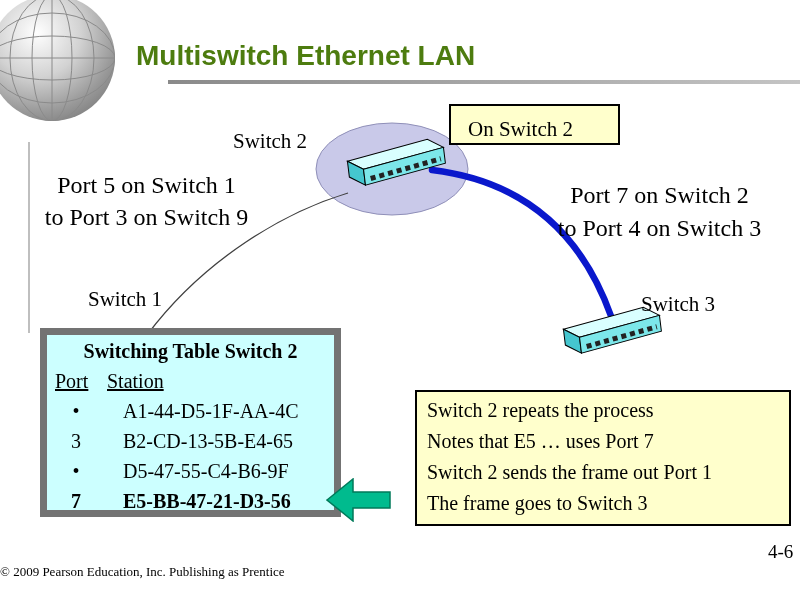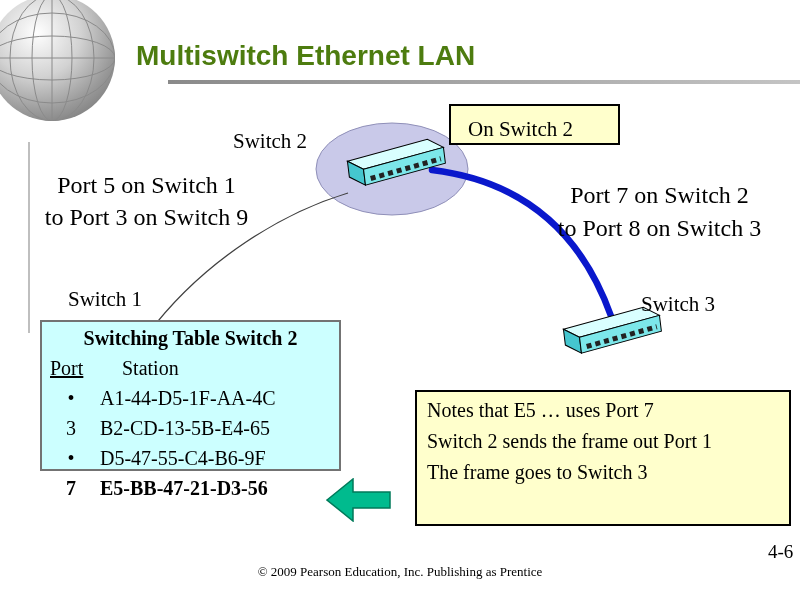--- a/index.html
+++ b/index.html
@@ -24,44 +24,44 @@
   .lbl2 { font-size:24px; text-align:center; line-height:32px; }
 
   .on-switch2-box {
     left:449px; top:104px; width:171px; height:41px;
     background:#ffffcc; border:2px solid #000;
     font-size:21px; line-height:46px; padding-left:17px;
     white-space:nowrap;
   }
 
   .stable {
-    left:40px; top:320px; width:301px; height:151px;
-    background:#ccffff; border:2px solid #737373;
+    left:40px; top:328px; width:301px; height:189px;
+    background:#ccffff; border:7px solid #737373;
     font-size:20px;
   }
   .stable-title { font-weight:bold; text-align:center; line-height:29px; padding-top:2px; }
   .stable-header { display:flex; line-height:30px; }
   .stable-header .col-port { margin-left:8px; width:52px; text-decoration:underline; }
-  .stable-header .col-station { margin-left:20px; }
+  .stable-header .col-station { text-decoration:underline; }
   .srow { display:flex; line-height:30px; }
   .srow .port { width:58px; text-align:center; }
-  .srow .station { }
+  .srow .station { margin-left:18px; }
   .srow.bold { font-weight:bold; }
 
   .note-box {
     left:415px; top:390px; width:376px; height:136px;
     background:#ffffcc; border:2px solid #000;
     font-size:20px; line-height:31px; padding:3px 10px;
     overflow:hidden;
   }
   .note-box div { white-space:nowrap; }
 
   .page-number { left:768px; top:541px; font-size:19px; }
   .footer {
-    left:0; top:563px; width:800px; text-align:center;
+    left:0; top:563px; width:800px; 
     font-size:13px; line-height:17px;
   }
 
   svg { display:block; }
   .layer { left:0; top:0; pointer-events:none; }
 </style>
 </head>
 <body>
 
 <svg class="abs layer" width="800" height="600" viewBox="0 0 800 600">
@@ -121,24 +121,24 @@
   <span>On Switch 2</span>
 </div>
 
 <div class="abs lbl2" style="left:24px; top:169px; width:245px">
   <div>Port 5 on Switch 1</div>
   <div>to Port 3 on Switch 9</div>
 </div>
 
 <div class="abs lbl2" style="left:532px; top:179px; width:255px; line-height:33px">
   <div>Port 7 on Switch 2</div>
-  <div>to Port 8 on Switch 3</div>
+  <div>to Port 4 on Switch 3</div>
 </div>
 
-<div class="abs lbl" style="left:68px; top:287px">Switch 1</div>
+<div class="abs lbl" style="left:88px; top:287px">Switch 1</div>
 <div class="abs lbl" style="left:641px; top:292px">Switch 3</div>
 
 <div class="abs stable">
   <div class="stable-title">Switching Table Switch 2</div>
   <div class="stable-header">
     <span class="col-port">Port</span>
     <span class="col-station">Station</span>
   </div>
   <div class="srow">
     <span class="port">•</span>
@@ -156,20 +156,21 @@
     <span class="port">7</span>
     <span class="station">E5-BB-47-21-D3-56</span>
   </div>
 </div>
 
 <svg class="abs" style="left:326px; top:478px" width="66" height="44">
   <polygon points="1,22 27,1 27,14 64,14 64,30 27,30 27,43" fill="#00bb8e" stroke="#007a5a" stroke-width="1.5"></polygon>
 </svg>
 
 <div class="abs note-box">
+  <div>Switch 2 repeats the process</div>
   <div>Notes that E5 … uses Port 7</div>
   <div>Switch 2 sends the frame out Port 1</div>
   <div>The frame goes to Switch 3</div>
 </div>
 
 <div class="abs page-number">4-6</div>
 <div class="abs footer">
   <div>© 2009 Pearson Education, Inc.  Publishing as Prentice</div>
 </div>
 

